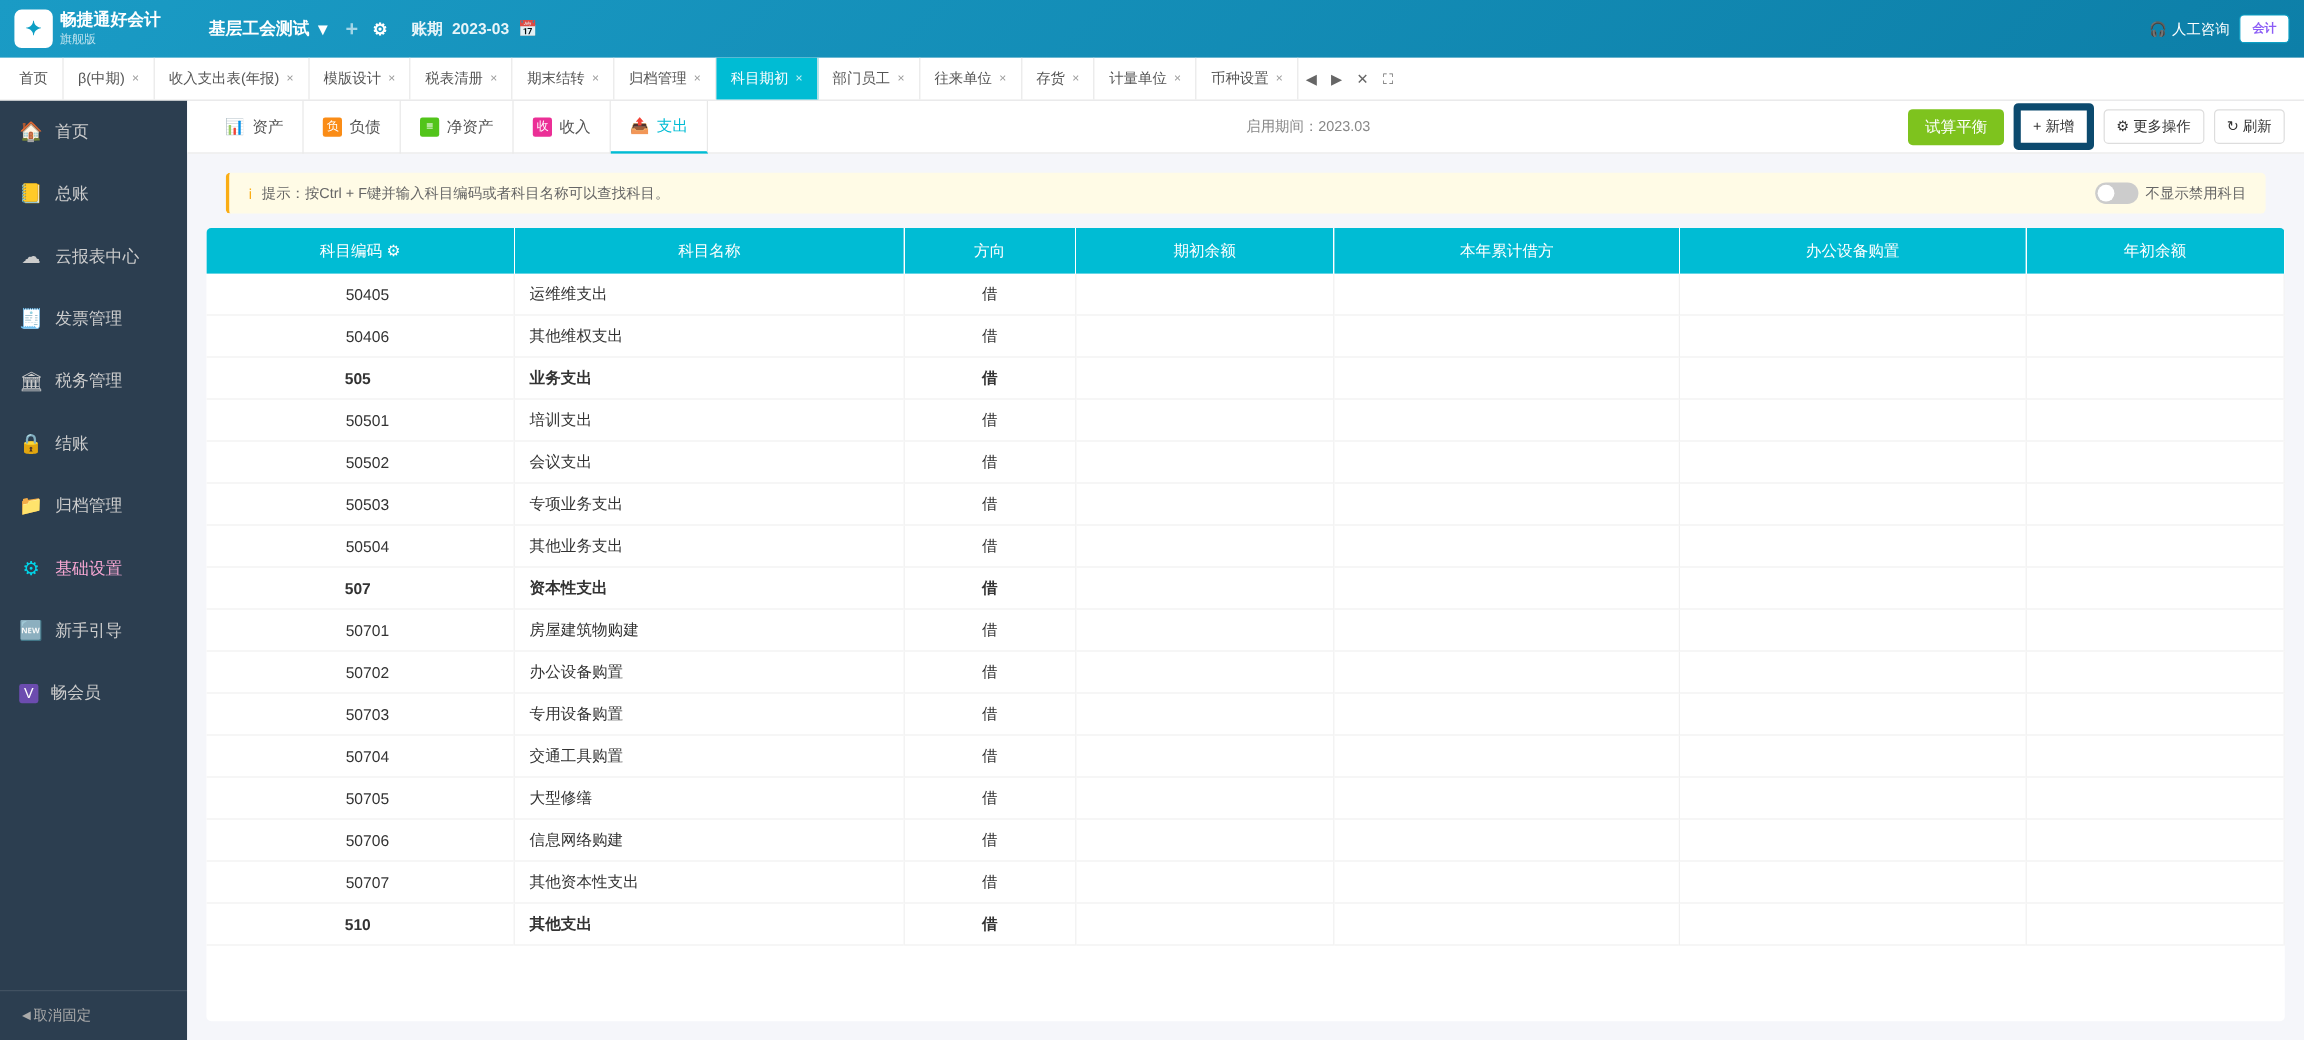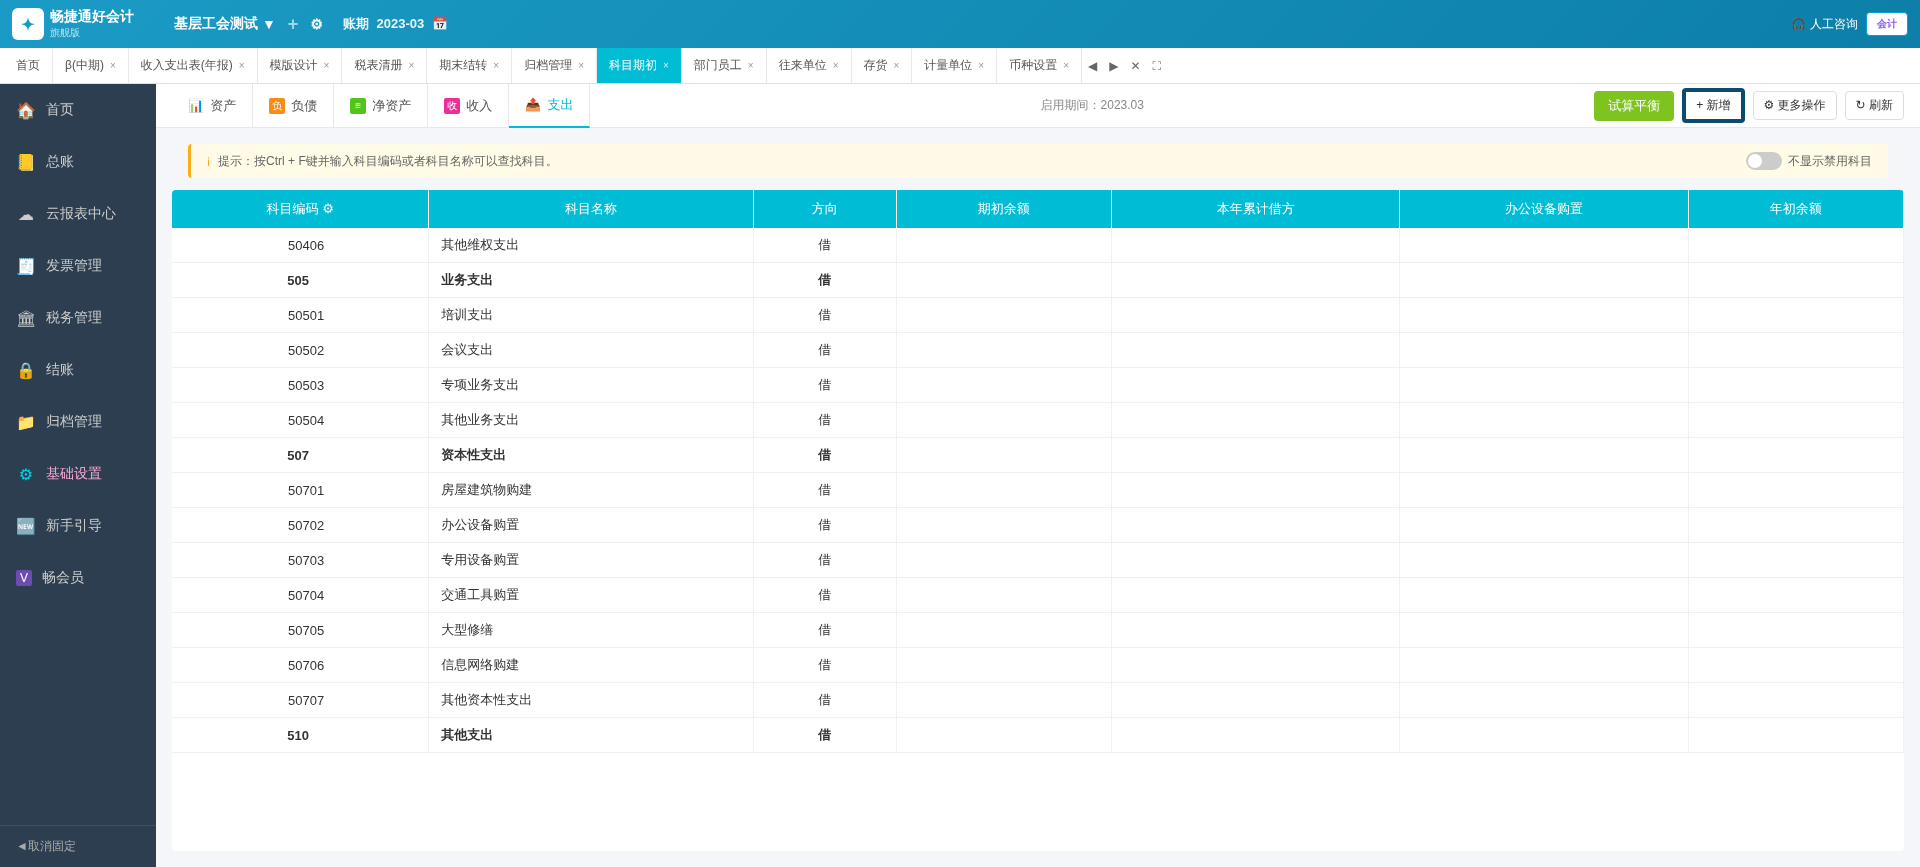--- a/index.html
+++ b/index.html
@@ -160,21 +160,21 @@
       background: #7ec31e;
       color: #fff;
       border: none;
       padding: 6px 14px;
       border-radius: 4px;
       font-size: 13px;
       cursor: pointer;
     }
     .btn-add {
       background: #fff;
-      border: 4px solid #0c4a6e;
+      border: 6px solid #0c4a6e;
       color: #333;
       padding: 5px 10px;
       border-radius: 4px;
       font-size: 12px;
       cursor: pointer;
       display: flex; align-items: center; gap: 3px;
     }
     .btn-more {
       background: #fff;
       border: 1px solid #ddd;
@@ -418,20 +418,29 @@
             <th>科目编码 ⚙</th>
             <th>科目名称</th>
             <th>方向</th>
             <th>期初余额</th>
             <th>本年累计借方</th>
             <th>办公设备购置</th>
             <th>年初余额</th>
           </tr>
         </thead>
         <tbody id="table-body">
+        <tr class="child-row">
+    <td>50405</td>
+    <td>运维维支出</td>
+    <td>借</td>
+    <td></td>
+    <td></td>
+    <td></td>
+    <td></td>
+  </tr>
             <tr class="child-row">
     <td>50406</td>
     <td>其他维权支出</td>
     <td>借</td>
     <td></td>
     <td></td>
     <td></td>
     <td></td>
   </tr>
             <tr class="parent-row">

